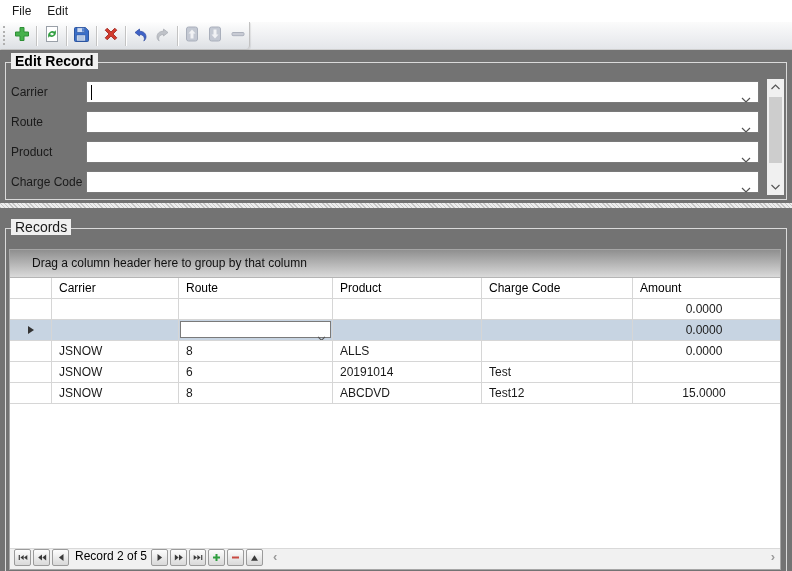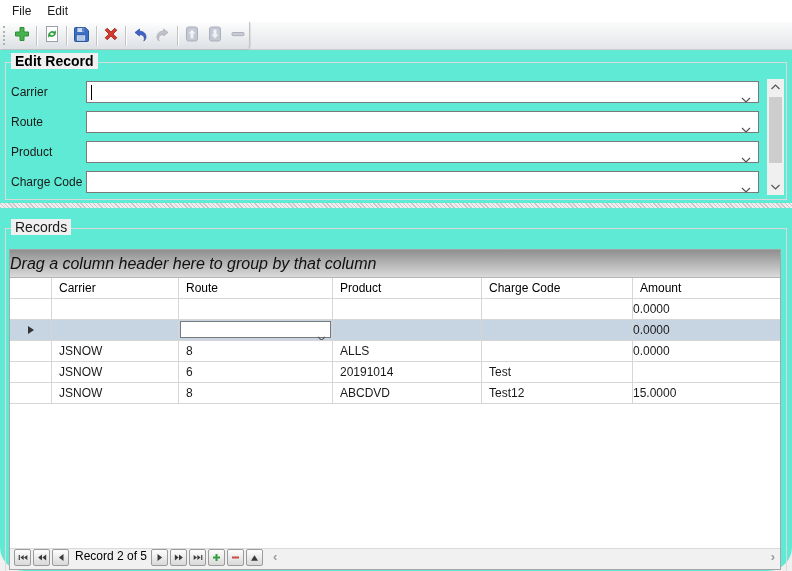--- a/index.html
+++ b/index.html
@@ -1,18 +1,18 @@
 <!DOCTYPE html>
 <html><head>
 <meta charset="utf-8">
 <style>
   * { margin:0; padding:0; box-sizing:border-box; }
   html,body { width:792px; height:571px; overflow:hidden; }
   body { font-family:"Liberation Sans", sans-serif; background:#f0f0f0; color:#1a1a1a; }
-  .window { position:relative; width:792px; height:571px; background:#5eead4;border-radius:24px; }
+  .window { position:relative; width:792px; height:571px; background:#737373; }
 
   
   .menubar { position:absolute; left:0; top:0; width:792px; height:22px; background:#ffffff; display:flex; align-items:center; padding-left:4px; }
   .menu-item { font-size:12px; padding:3px 8px; color:#1a1a1a; cursor:default; }
 
   
   .toolbar { position:absolute; left:0; top:22px; width:792px; height:28px; background:linear-gradient(#fbfbfb,#e4e6ea); border-bottom:1px solid #cfcfcf; }
   .toolbar-raised { position:absolute; left:0; top:0; height:27px; width:250px; background:linear-gradient(#fefefe,#dde0e4); border-right:1px solid #c2c2c2; border-radius:0 0 4px 0; box-shadow:1px 1px 1px rgba(0,0,0,0.08); display:flex; align-items:center; }
   .tb-grip { width:5px; height:19px; margin:0 3px 0 3px; border-left:2px dotted #b0b0b0; }
   .tb-btn { width:24px; height:24px; display:flex; align-items:center; justify-content:center; border:1px solid transparent; border-radius:2px; }
@@ -37,29 +37,29 @@
   .vs-arrow { position:absolute; left:0; width:17px; height:15px; display:flex; align-items:center; justify-content:center; }
   .vs-up { top:0; } .vs-down { bottom:0; }
   .vs-thumb { position:absolute; left:2px; top:18px; width:13px; height:66px; background:#cdcdcd; }
 
   
   .splitter { position:absolute; left:0; top:203px; width:792px; height:5px; background-color:#ededed; background-image:repeating-linear-gradient(45deg,#c6c6c6 0 1px,transparent 1px 3px); }
 
   
   .gb-records { left:5px; top:228px; width:782px; height:346px; }
   .grid { position:absolute; left:3px; top:20px; width:772px; height:321px; background:#fff; border:1px solid #a6a6a6; }
-  .group-panel { height:28px; background:linear-gradient(#8f8f8f,#dadada); border-bottom:1px solid #b5b5b5; font-size:16px; color:#111; line-height:27px; padding-left:0;font-style:italic; }
+  .group-panel { height:28px; background:linear-gradient(#8f8f8f,#dadada); border-bottom:1px solid #b5b5b5; font-size:12px; color:#111; line-height:27px; padding-left:22px; }
   .gridrow { display:grid; grid-template-columns:42px 127px 154px 149px 151px 1fr; }
   .hdr { height:21px; border-bottom:1px solid #d6d6d6; }
   .hdr .cell { font-size:12px; line-height:20px; color:#000; }
   .row { height:21px; border-bottom:1px solid #d6d6d6; background:#fff; }
   .row.selected { background:#c7d4e2; }
   .cell { border-right:1px solid #d6d6d6; padding-left:7px; font-size:12px; line-height:20px; overflow:hidden; white-space:nowrap; }
   .cell.ind { padding:0; display:flex; align-items:center; justify-content:center; }
-  .cell.num { text-align:left; padding-right:5px; padding-left:0; }
+  .cell.num { text-align:center; padding-right:5px; padding-left:0; }
   .cell.editor-cell { padding:1px; }
   .row-indicator { width:0; height:0; border-left:6px solid #333; border-top:4px solid transparent; border-bottom:4px solid transparent; }
   .cell-editor { position:relative; width:100%; height:17px; background:#fff; border:1px solid #7a7a7a; }
   .cell-editor .chev { position:absolute; right:4px; top:6px; }
 
   
   .navbar { position:absolute; left:0; bottom:0; width:100%; height:21px; background:#f1f1f1; border-top:1px solid #d9d9d9; display:flex; padding-left:4px; }
   .nav-btn { width:17px; height:17px; margin-right:2px; background:linear-gradient(#fdfdfd,#d9d9d9); border:1px solid #9b9b9b; border-radius:2px; display:flex; align-items:center; justify-content:center; flex:0 0 auto; }
   .nav-text { font-size:12px; color:#000; min-width:74px; text-align:center; padding:0 4px; flex:0 0 auto; }
   .hchev { color:#9a9a9a; font-size:13px; font-weight:bold; margin-left:8px; }

